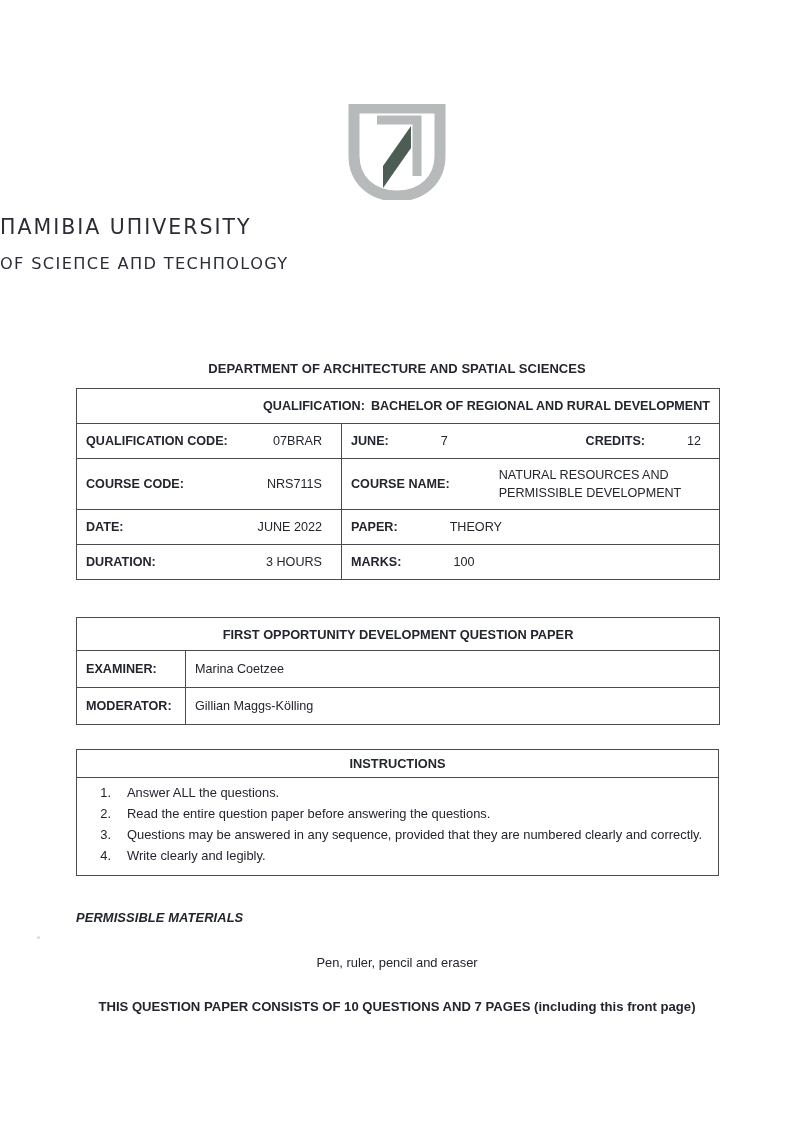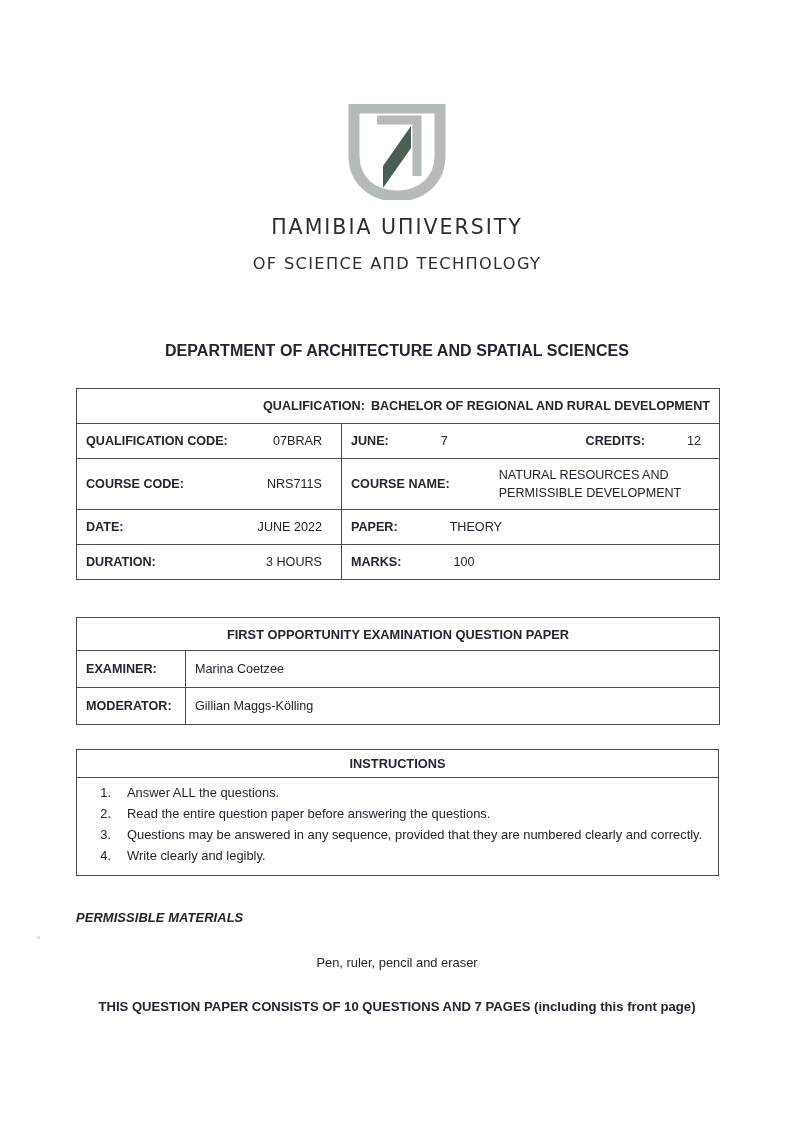--- a/index.html
+++ b/index.html
@@ -23,21 +23,21 @@
     height: 1122px;
     overflow: hidden;
   }
 
   
   .logo-block {
     position: absolute;
     top: 104px;
     left: 0;
     width: 794px;
-    text-align: center;
+    text-align: left;
   }
   .logo-mark {
     width: 98px;
     height: 96px;
     margin: 0 auto;
     position: relative;
   }
   .logo-mark svg { display: block; }
 
   .logo-wordmark {
@@ -69,25 +69,25 @@
     left: 0;
     width: 794px;
     text-align: center;
     font-size: 14.6px;
     font-weight: bold;
     letter-spacing: 0.05px;
     color: #23252f;
   }
   .department-heading {
     position: absolute;
-    top: 342px;
+    top: 361px;
     left: 0;
     width: 794px;
     text-align: center;
-    font-size: 16px;
+    font-size: 13px;
     font-weight: bold;
     letter-spacing: 0.05px;
     color: #23252f;
   }
 
   
   .doc-table {
     position: absolute;
     left: 76px;
     width: 643px;
@@ -329,21 +329,21 @@
   </table>
 
   <table class="doc-table" id="examiner-table">
     <colgroup>
       <col style="width:109px">
       <col style="width:534px">
     </colgroup>
     <tbody>
       <tr class="r-head">
         <td colspan="2">
-          <div class="exam-head">FIRST OPPORTUNITY EXAMINATION QUESTION PAPER</div>
+          <div class="exam-head">FIRST OPPORTUNITY DEVELOPMENT QUESTION PAPER</div>
         </td>
       </tr>
       <tr class="r-body">
         <td>
           <div class="cell lbl">EXAMINER:</div>
         </td>
         <td>
           <div class="cell val">Marina Coetzee</div>
         </td>
       </tr>

